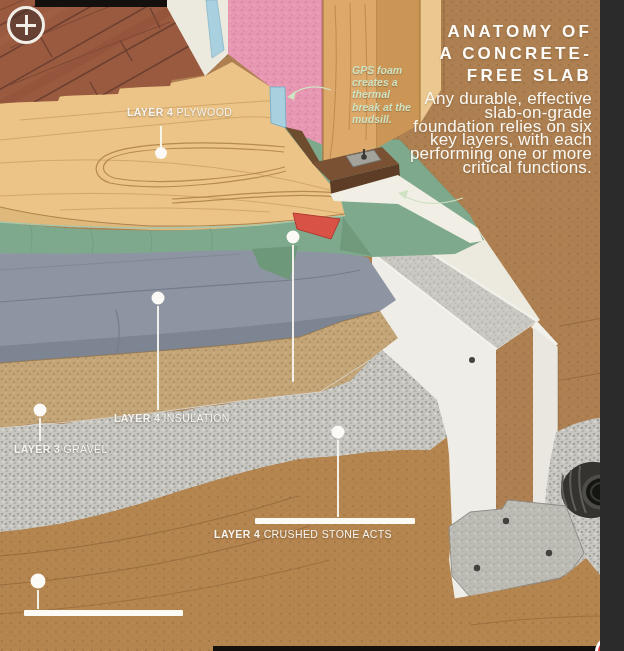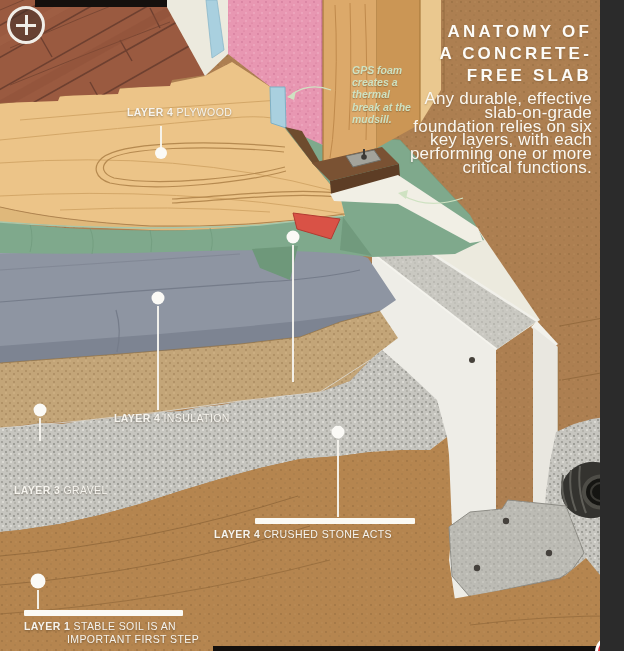--- a/index.html
+++ b/index.html
@@ -16,21 +16,21 @@
   .callout{font-style:italic;font-weight:bold;font-size:10.5px;color:#cfe2c2;line-height:12.2px;
            text-shadow:0 1px 1px rgba(50,40,20,.3);}
   .callout.gps{left:332px;top:64px;width:62px;margin-left:20px;}
   .callout.sill{top:189px;right:58px;width:104px;text-align:right;}
   .layer-label{font-size:10.5px;letter-spacing:.4px;color:#f6f4ee;
                text-shadow:0 1px 2px rgba(50,38,22,.4);white-space:nowrap;}
   .layer-label b{font-weight:bold;}
   .lbl-6{left:127px;top:106px;}
   .lbl-5{left:276px;top:386px;}
   .lbl-4{left:114px;top:412px;}
-  .lbl-3{left:14px;top:443px;margin-top:41px;}
+  .lbl-3{left:14px;top:443px;}
   .lbl-2{top:528px;right:208px;text-align:right;line-height:13px;}
   .lbl-1{left:24px;top:620px;line-height:13px;}
   .lbl-1 .line2{padding-left:43px;}
   .white-bar{position:absolute;background:#fbfaf4;height:6px;border-radius:1px;}
   .bar-2{left:255px;top:518px;width:160px;}
   .bar-1{left:24px;top:610px;width:159px;}
   .zoom-btn{position:absolute;left:7px;top:6px;width:38px;height:38px;border-radius:50%;
             border:3px solid #f1eee8;background:rgba(62,46,40,.55);box-sizing:border-box;
             cursor:pointer;}
   .zoom-btn .ph,.zoom-btn .pv{position:absolute;background:#f1eee8;}
@@ -297,20 +297,16 @@
   <b>LAYER 4</b> <span>INSULATION</span>
 </div>
 <div class="txt layer-label lbl-3">
   <b>LAYER 3</b> <span>GRAVEL</span>
 </div>
 <div class="white-bar bar-2"></div>
 <div class="txt layer-label lbl-2">
   <div><b>LAYER 4</b> <span>CRUSHED STONE ACTS</span></div>
 </div>
 <div class="white-bar bar-1"></div>
-<div class="txt layer-label lbl-1">
-  <div><b>LAYER 1</b> <span>STABLE SOIL IS AN</span></div>
-  <div class="line2">IMPORTANT FIRST STEP</div>
-</div>
 
 <div class="logo-badge"></div>
 
 </div>
 
 </body></html>

